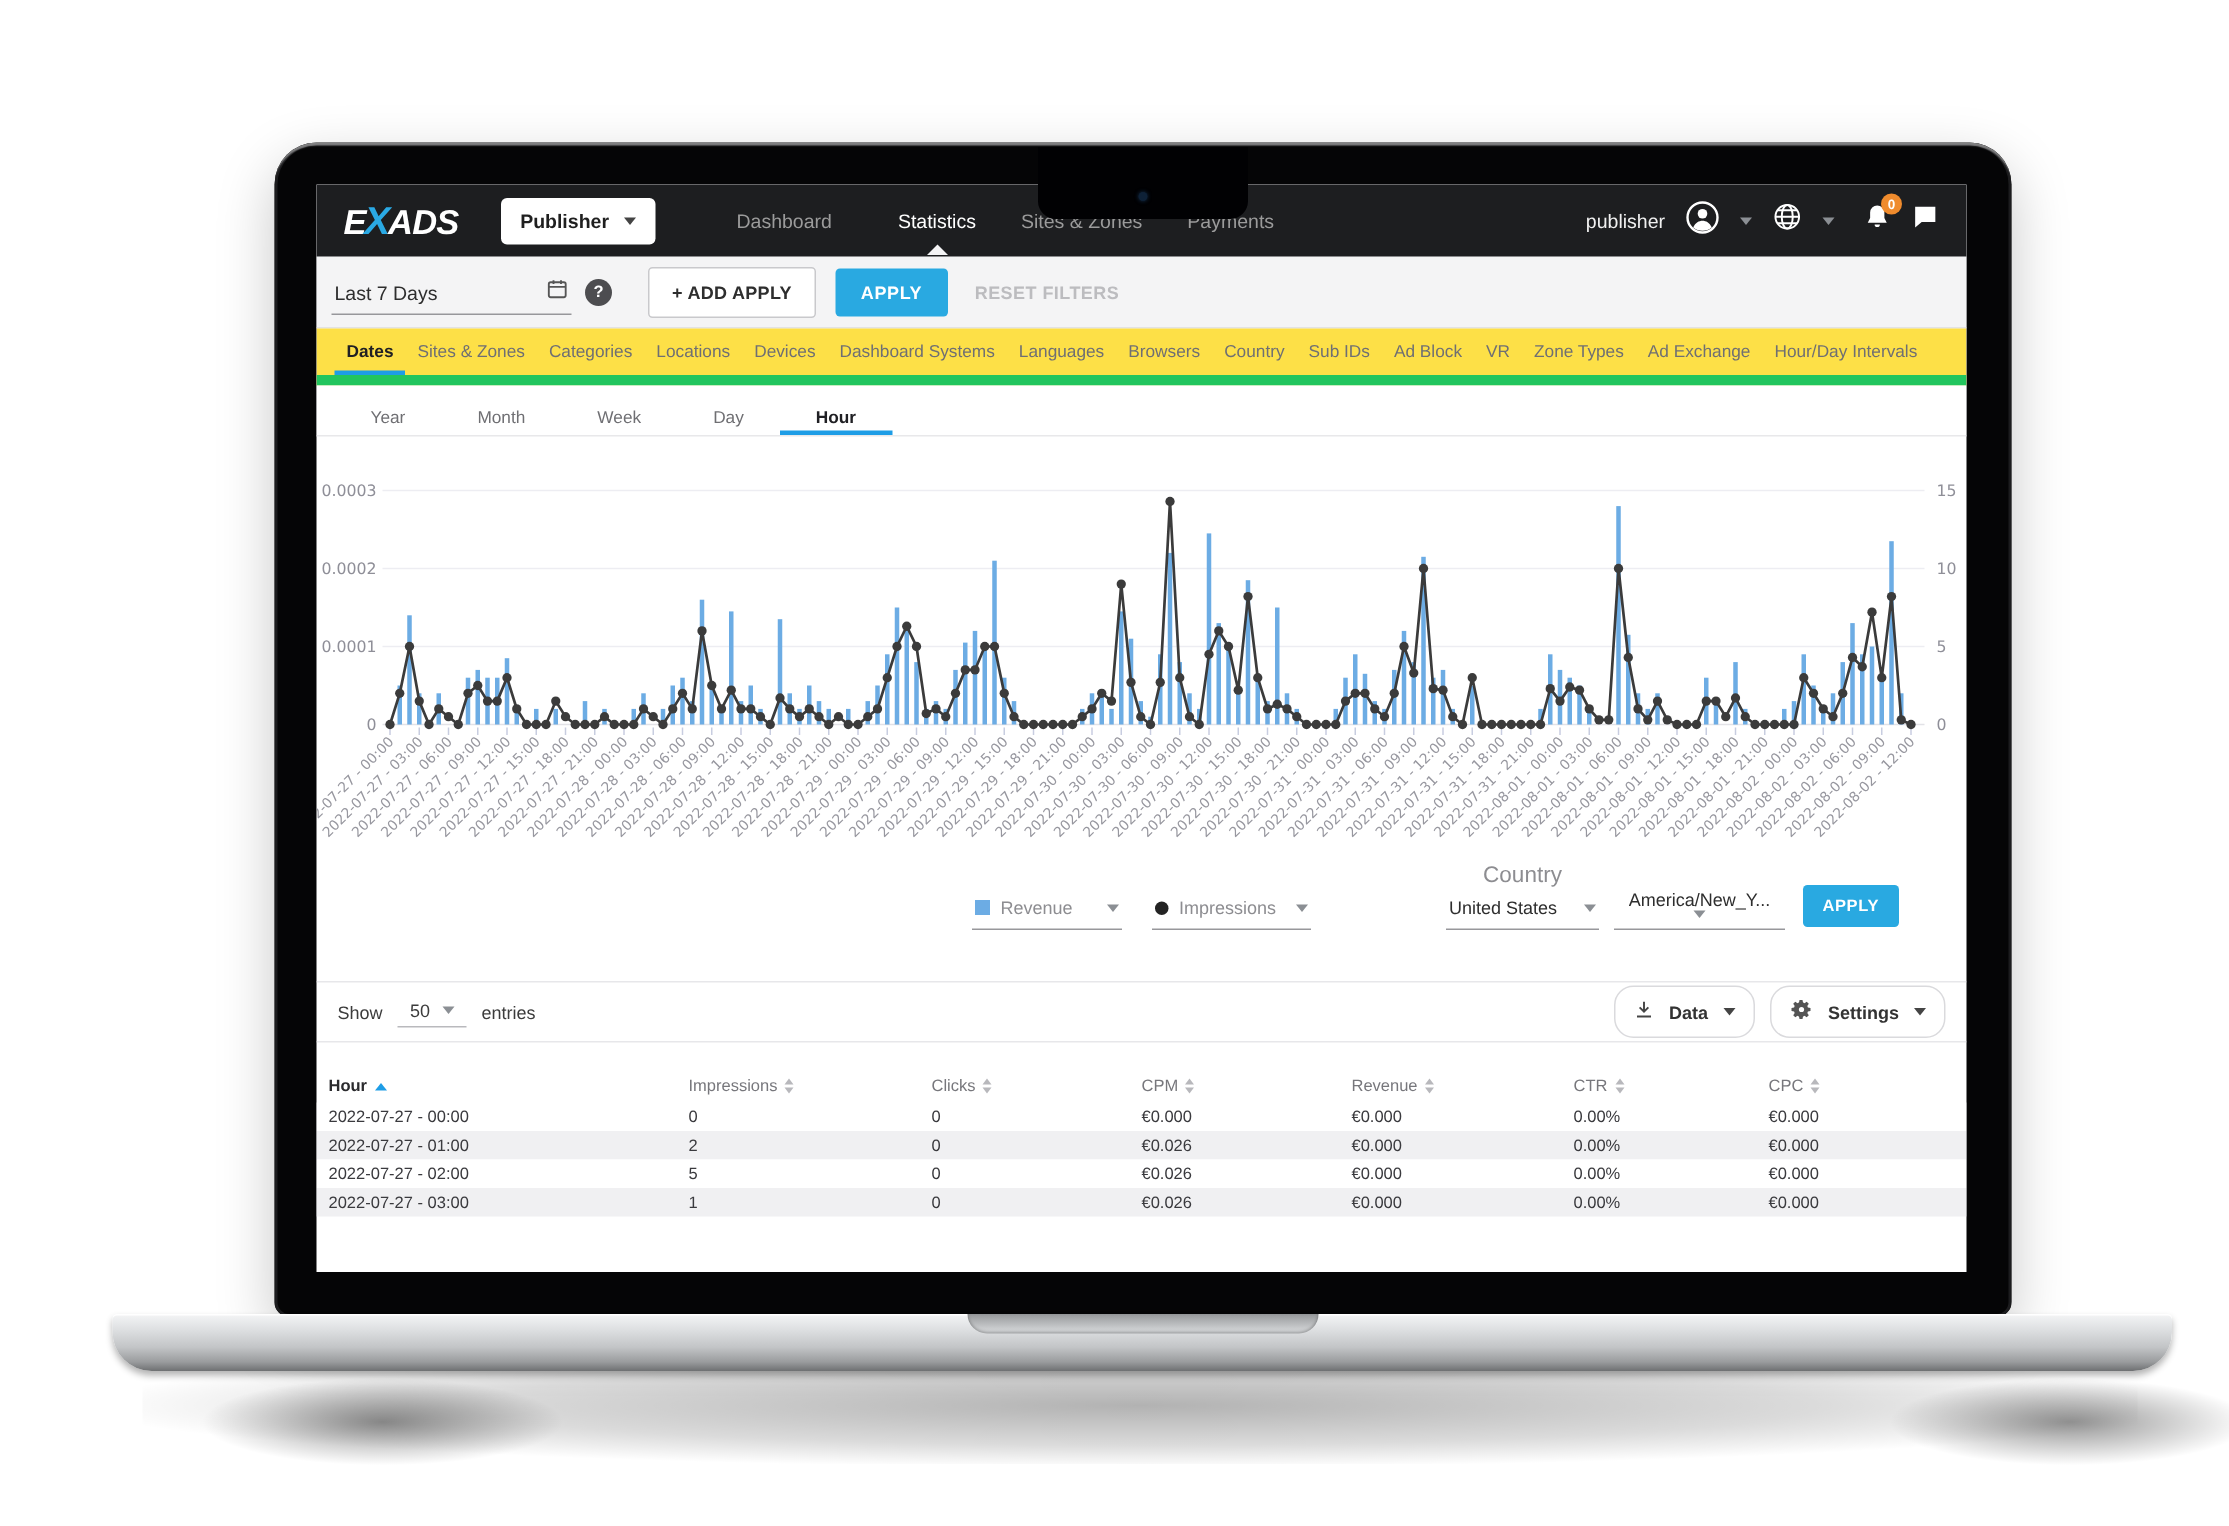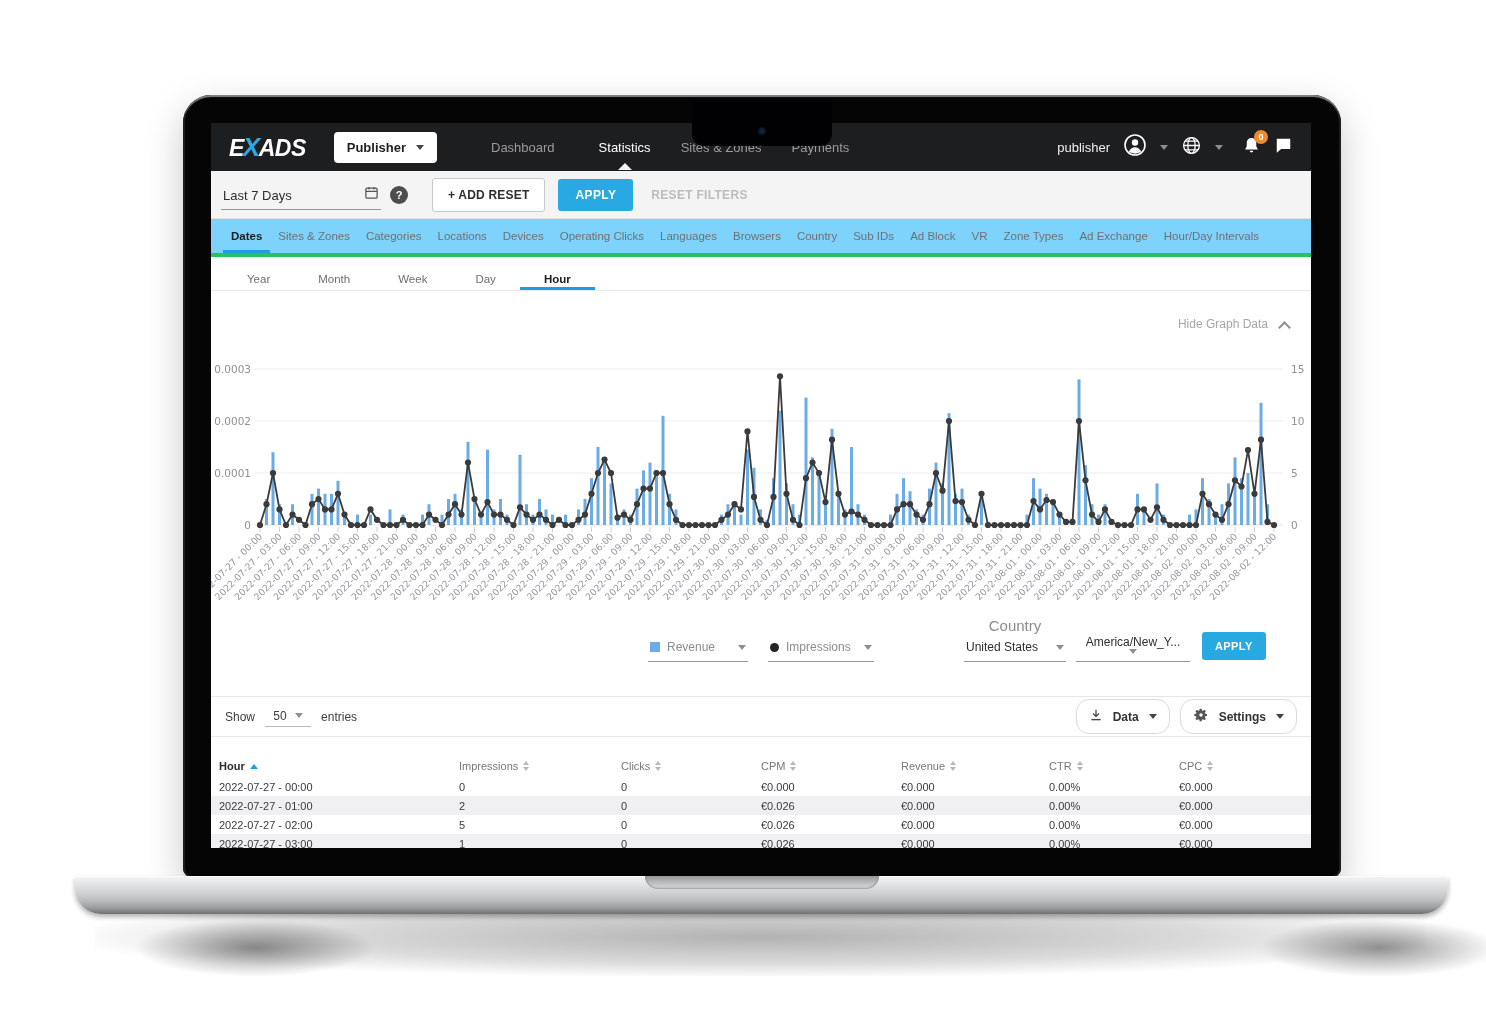--- a/index.html
+++ b/index.html
@@ -60,21 +60,21 @@
   .help-icon { width:18px; height:18px; border-radius:50%; background:#4d4d50; color:#fff;
     font-size:11px; font-weight:bold; display:flex; align-items:center; justify-content:center; margin-left:9px; cursor:pointer; }
   .help-icon::before { content:"?"; }
   .btn-outline { margin-left:24px; background:#fff; border:1px solid #c9c9cc; border-radius:3px;
     font-size:12px; font-weight:bold; color:#2e2e2e; padding:9px 15px; letter-spacing:0.2px; cursor:pointer; }
   .btn-apply { margin-left:13px; background:#29a9e1; border:none; border-radius:3px; color:#fff;
     font-size:12px; font-weight:bold; padding:9px 17px; letter-spacing:0.4px; cursor:pointer; font-family:inherit; }
   .reset-label { margin-left:18px; color:#bcbcbf; font-size:12px; font-weight:bold; letter-spacing:0.3px; }
 
   
-  .tabs { height:38px; display:flex; align-items:stretch; padding:0 12px; border-bottom:4px solid #22c55e; background:#7dd3fc;text-align:right; }
+  .tabs { height:38px; display:flex; align-items:stretch; padding:0 12px; border-bottom:7px solid #22c55e; background:#fde047;text-align:right; }
   .tab { display:flex; align-items:center; padding:3px 8px 0; font-size:11.5px; color:#6f6f73;
     border-bottom:3px solid transparent; white-space:nowrap; cursor:pointer; }
   .tab.active { color:#202024; font-weight:bold; border-bottom-color:#1e9de6; }
   .subtabs { height:34px; display:flex; align-items:stretch; padding:0 12px; border-bottom:1px solid #e8e8ea; background:#fff; }
   .subtab { display:flex; align-items:center; padding:14px 24px 0; font-size:11.5px; color:#6f6f73;
     border-bottom:3px solid transparent; cursor:pointer; }
   .subtab.active { color:#202024; font-weight:bold; border-bottom-color:#1e9de6; }
 
   
   .graph-head { margin-top:24px; height:18px; display:flex; justify-content:flex-end; align-items:center;
@@ -187,54 +187,50 @@
         <div class="date-field">
           <span class="date-text">Last 7 Days</span>
           <span>
             <svg width="15" height="15" viewBox="0 0 24 24" fill="none" stroke="#555" stroke-width="2">
                 <rect x="3" y="5" width="18" height="16" rx="2"></rect>
                 <path d="M8 3v4M16 3v4M3 10h18"></path>
               </svg>
           </span>
         </div>
         <span class="help-icon"></span>
-        <button class="btn-outline">+ ADD RESET</button>
+        <button class="btn-outline">+ ADD APPLY</button>
         <button class="btn-apply">APPLY</button>
         <span class="reset-label">RESET FILTERS</span>
       </div>
 
       <div class="tabs">
           <div class="tab active">Dates</div>
           <div class="tab">Sites &amp; Zones</div>
           <div class="tab">Categories</div>
           <div class="tab">Locations</div>
           <div class="tab">Devices</div>
-          <div class="tab">Operating Clicks</div>
+          <div class="tab">Dashboard Systems</div>
           <div class="tab">Languages</div>
           <div class="tab">Browsers</div>
           <div class="tab">Country</div>
           <div class="tab">Sub IDs</div>
           <div class="tab">Ad Block</div>
           <div class="tab">VR</div>
           <div class="tab">Zone Types</div>
           <div class="tab">Ad Exchange</div>
           <div class="tab">Hour/Day Intervals</div>
         </div>
       <div class="subtabs">
           <div class="subtab">Year</div>
           <div class="subtab">Month</div>
           <div class="subtab">Week</div>
           <div class="subtab">Day</div>
           <div class="subtab active">Hour</div>
         </div>
 
-      <div class="graph-head">
-        <span>Hide Graph Data</span>
-        <span class="chev-up"></span>
-      </div>
       <svg class="chart" width="1100" height="256" viewBox="0 0 1100 256">
           <line x1="44" y1="168" x2="1072" y2="168" stroke="#e2e2e7" stroke-width="1"></line>
           <text x="40" y="171.5" text-anchor="end" fill="#8f8f98" font-size="10.5">0</text>
           <line x1="44" y1="116" x2="1072" y2="116" stroke="#ededf2" stroke-width="1"></line>
           <text x="40" y="119.5" text-anchor="end" fill="#8f8f98" font-size="10.5">0.0001</text>
           <line x1="44" y1="63.999999999999986" x2="1072" y2="63.999999999999986" stroke="#ededf2" stroke-width="1"></line>
           <text x="40" y="67.49999999999999" text-anchor="end" fill="#8f8f98" font-size="10.5">0.0002</text>
           <line x1="44" y1="12" x2="1072" y2="12" stroke="#ededf2" stroke-width="1"></line>
           <text x="40" y="15.5" text-anchor="end" fill="#8f8f98" font-size="10.5">0.0003</text>
           <text x="1080" y="171.5" fill="#8f8f98" font-size="10.5">0</text>

